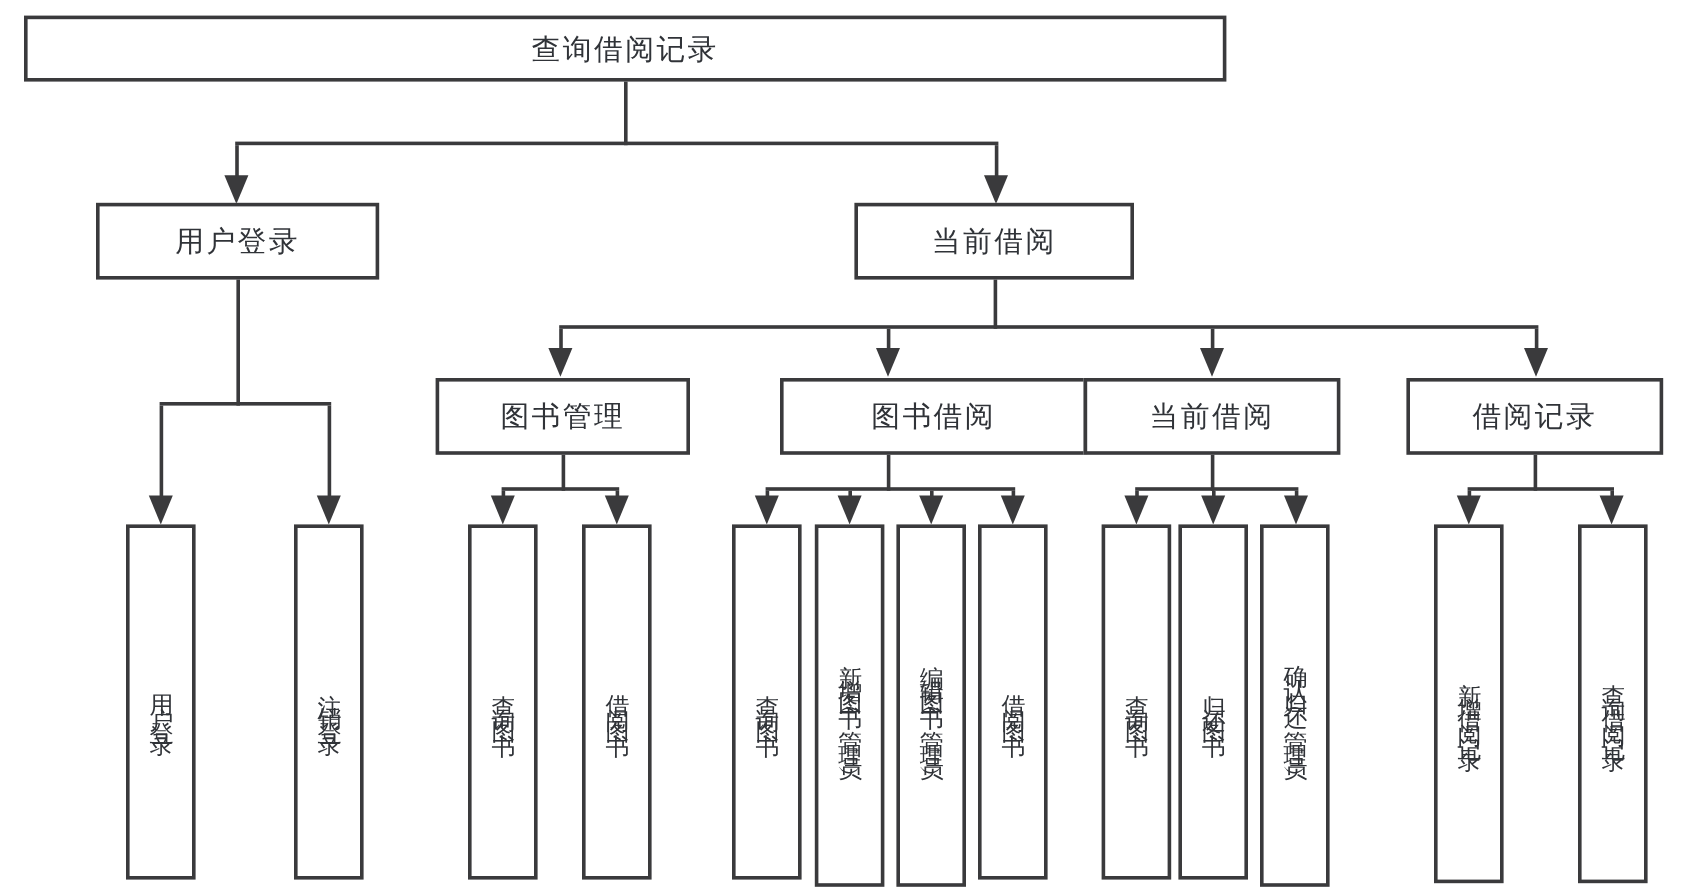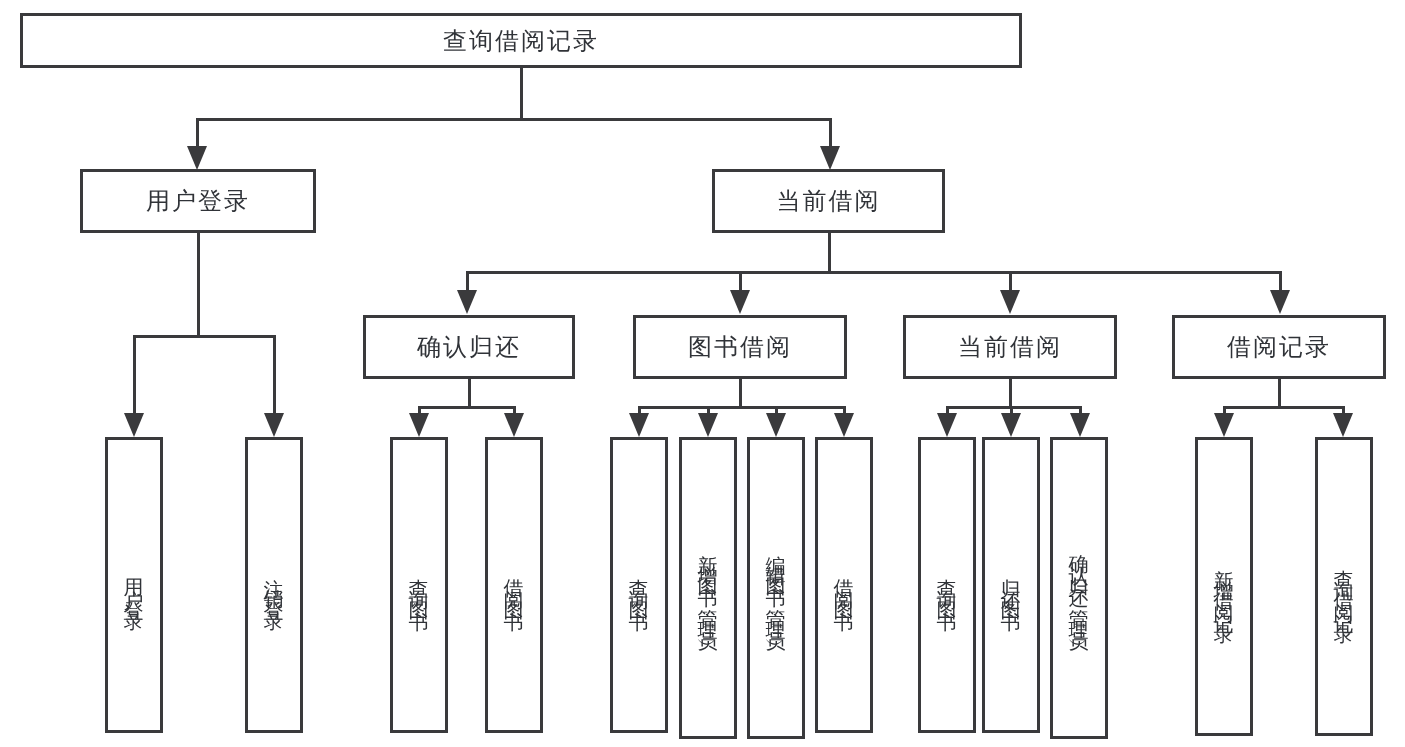--- a/index.html
+++ b/index.html
@@ -62,23 +62,23 @@
   <div class="line" style="left:465.5px;top:274px;width:3px;height:19px"></div>
   <div class="arrow" style="left:457px;top:290px"></div>
   <div class="line" style="left:738.5px;top:274px;width:3px;height:19px"></div>
   <div class="arrow" style="left:730px;top:290px"></div>
   <div class="line" style="left:1008.5px;top:274px;width:3px;height:19px"></div>
   <div class="arrow" style="left:1000px;top:290px"></div>
   <div class="line" style="left:1278.5px;top:274px;width:3px;height:19px"></div>
   <div class="arrow" style="left:1270px;top:290px"></div>
 
   <div class="box" style="left:363px;top:315px;width:212px;height:64px">
-    <span class="lbl">确认归还</span>
+    <span class="lbl">图书管理</span>
   </div>
-  <div class="box" style="left:633px;top:315px;width:214px;height:64px">
+  <div class="box" style="left:650px;top:315px;width:256px;height:64px">
     <span class="lbl">图书借阅</span>
   </div>
   <div class="box" style="left:1172px;top:315px;width:214px;height:64px">
     <span class="lbl">借阅记录</span>
   </div>
   <div class="box" style="left:903px;top:315px;width:214px;height:64px">
     <span class="lbl">当前借阅</span>
   </div>
 
   <div class="line" style="left:467.5px;top:379px;width:3px;height:30px"></div>

